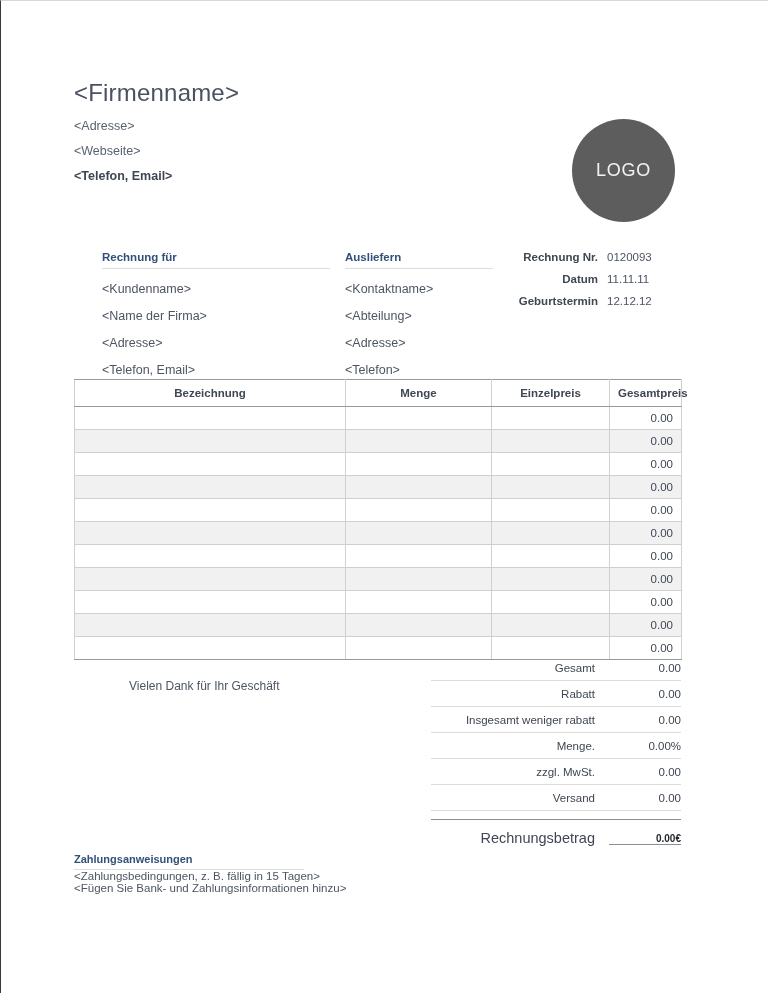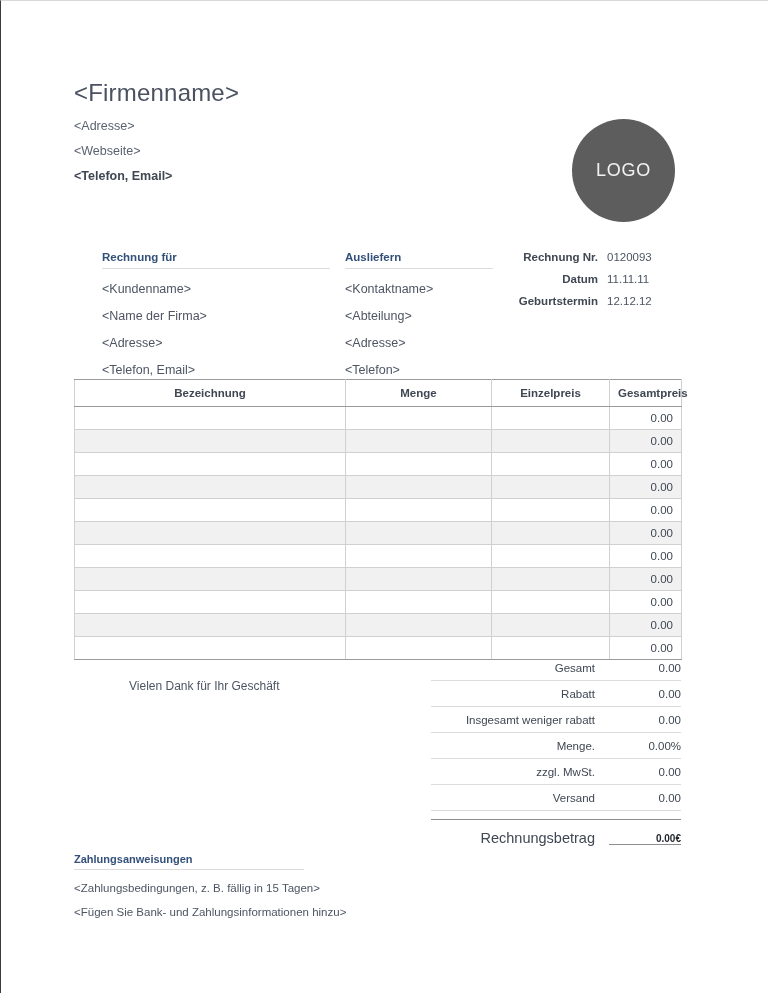--- a/index.html
+++ b/index.html
@@ -239,21 +239,20 @@
     font-size: 11px;
     font-weight: bold;
     color: #33507a;
     padding-bottom: 4px;
     border-bottom: 1px solid #dcdcdc;
     white-space: nowrap;
   }
   .footer-line {
     font-size: 11.5px;
     color: #4d5563;
-    margin-top: 12px;
     white-space: nowrap;
   }
 </style>
 </head>
 <body>
 
 <div class="page">
 
   <div class="header">
     <div class="company-block">

